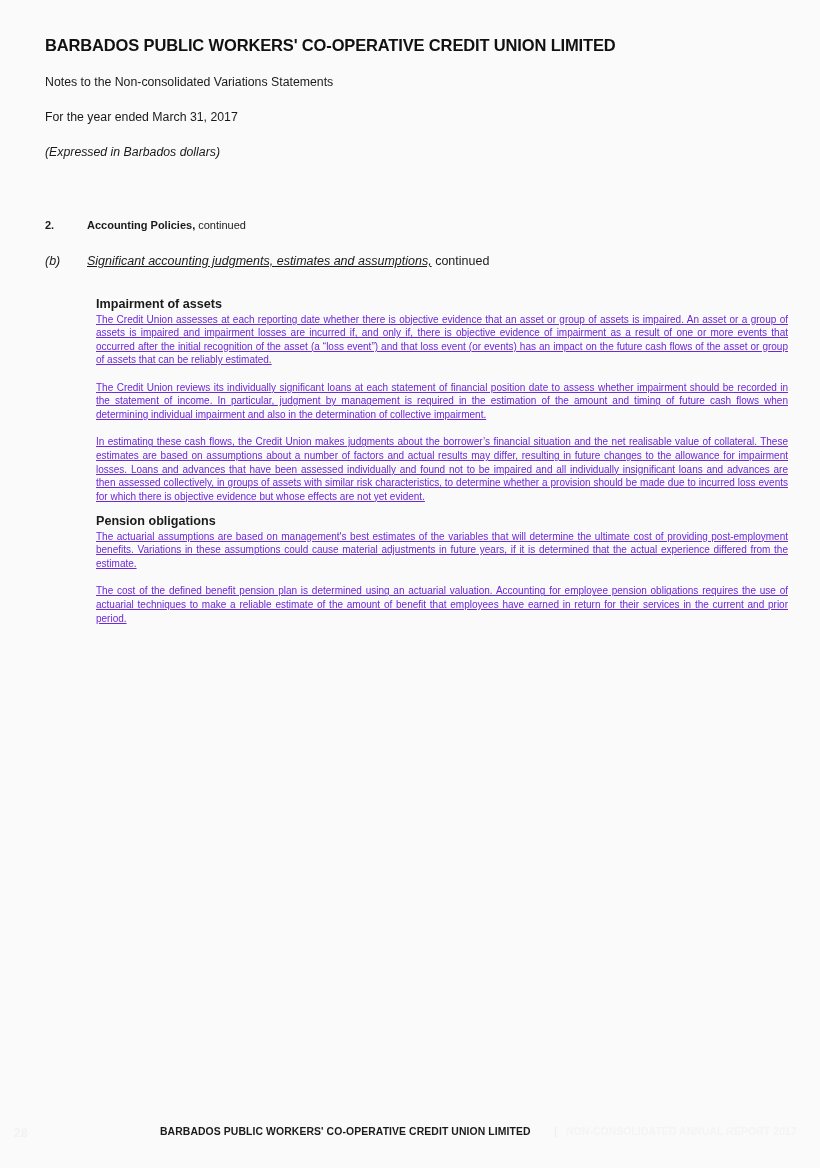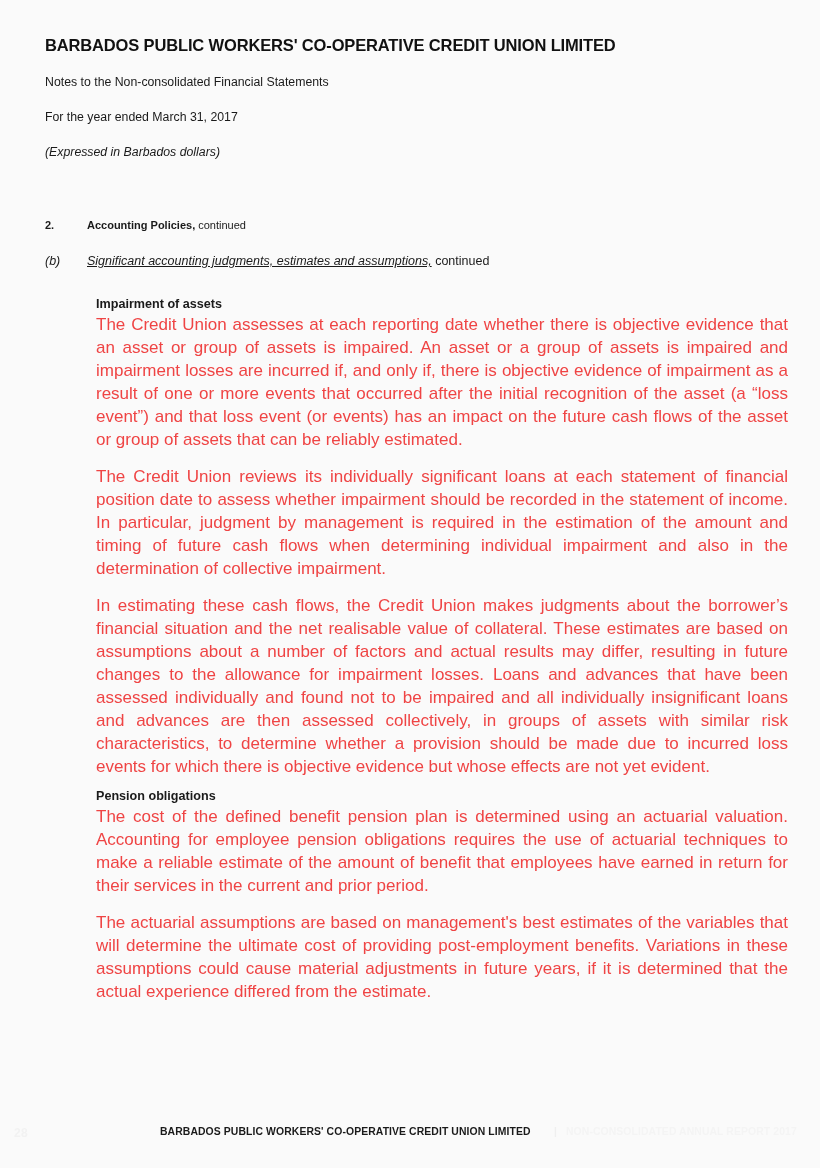--- a/index.html
+++ b/index.html
@@ -96,25 +96,26 @@
     top: 296px;
     width: 692px;
   }
   .sec-title {
     font-size: 12.6px;
     font-weight: bold;
     line-height: 1.32;
     margin: 0 0 0 0;
   }
   .para {
-    font-size: 17px;
+    font-size: 10px;
     line-height: 1.355;
     text-align: justify;
     margin: 0;
-    color: #ef4444;
+    color: #6d28d9;
+    text-decoration: underline;
   }
   .para + .para {
     margin-top: 14px;
   }
   .sec-block + .sec-block {
     margin-top: 10px;
   }
   .sec-title + .para {
     margin-top: 0;
   }
@@ -165,21 +166,21 @@
     white-space: nowrap;
   }
 </style>
 </head>
 <body>
 
 <div class="page">
 
   <div class="header">
     <h1 class="doc-title">BARBADOS PUBLIC WORKERS' CO-OPERATIVE CREDIT UNION LIMITED</h1>
-    <div class="header-line">Notes to the Non-consolidated Financial Statements</div>
+    <div class="header-line">Notes to the Non-consolidated Variations Statements</div>
     <div class="header-line">For the year ended March 31, 2017</div>
     <div class="header-line italic">(Expressed in Barbados dollars)</div>
   </div>
 
   <div class="note-head">
     <span class="note-num">2.</span><span class="note-head-title">Accounting Policies,</span><span class="note-head-cont"> </span><span class="note-head-cont">continued</span>
   </div>
 
   <div class="sub-head">
     <span class="sub-letter">(b)</span><span class="sub-title">Significant accounting judgments, estimates and assumptions,</span><span class="sub-cont"> </span><span class="sub-cont">continued</span>
@@ -189,22 +190,22 @@
 
     <div class="sec-block">
       <div class="sec-title">Impairment of assets</div>
       <p class="para">The Credit Union assesses at each reporting date whether there is objective evidence that an asset or group of assets is impaired. An asset or a group of assets is impaired and impairment losses are incurred if, and only if, there is objective evidence of impairment as a result of one or more events that occurred after the initial recognition of the asset (a “loss event”) and that loss event (or events) has an impact on the future cash flows of the asset or group of assets that can be reliably estimated.</p>
       <p class="para">The Credit Union reviews its individually significant loans at each statement of financial position date to assess whether impairment should be recorded in the statement of income. In particular, judgment by management is required in the estimation of the amount and timing of future cash flows when determining individual impairment and also in the determination of collective impairment.</p>
       <p class="para">In estimating these cash flows, the Credit Union makes judgments about the borrower’s financial situation and the net realisable value of collateral. These estimates are based on assumptions about a number of factors and actual results may differ, resulting in future changes to the allowance for impairment losses.  Loans and advances that have been assessed individually and found not to be impaired and all individually insignificant loans and advances are then assessed collectively, in groups of assets with similar risk characteristics, to determine whether a provision should be made due to incurred loss events for which there is objective evidence but whose effects are not yet evident.</p>
     </div>
 
     <div class="sec-block">
       <div class="sec-title">Pension obligations</div>
+      <p class="para">The actuarial assumptions are based on management's best estimates of the variables that will determine the ultimate cost of providing post-employment benefits. Variations in these assumptions could cause material adjustments in future years, if it is determined that the actual experience differed from the estimate.</p>
       <p class="para">The cost of the defined benefit pension plan is determined using an actuarial valuation. Accounting for employee pension obligations requires the use of actuarial techniques to make a reliable estimate of the amount of benefit that employees have earned in return for their services in the current and prior period.</p>
-      <p class="para">The actuarial assumptions are based on management's best estimates of the variables that will determine the ultimate cost of providing post-employment benefits. Variations in these assumptions could cause material adjustments in future years, if it is determined that the actual experience differed from the estimate.</p>
     </div>
 
   </div>
 
   <div class="footer">
     <span class="page-number">28</span>
     <span class="footer-center">BARBADOS PUBLIC WORKERS' CO-OPERATIVE CREDIT UNION LIMITED</span>
     <span class="footer-sep">|</span>
     <span class="footer-right">NON-CONSOLIDATED ANNUAL REPORT 2017</span>
   </div>

